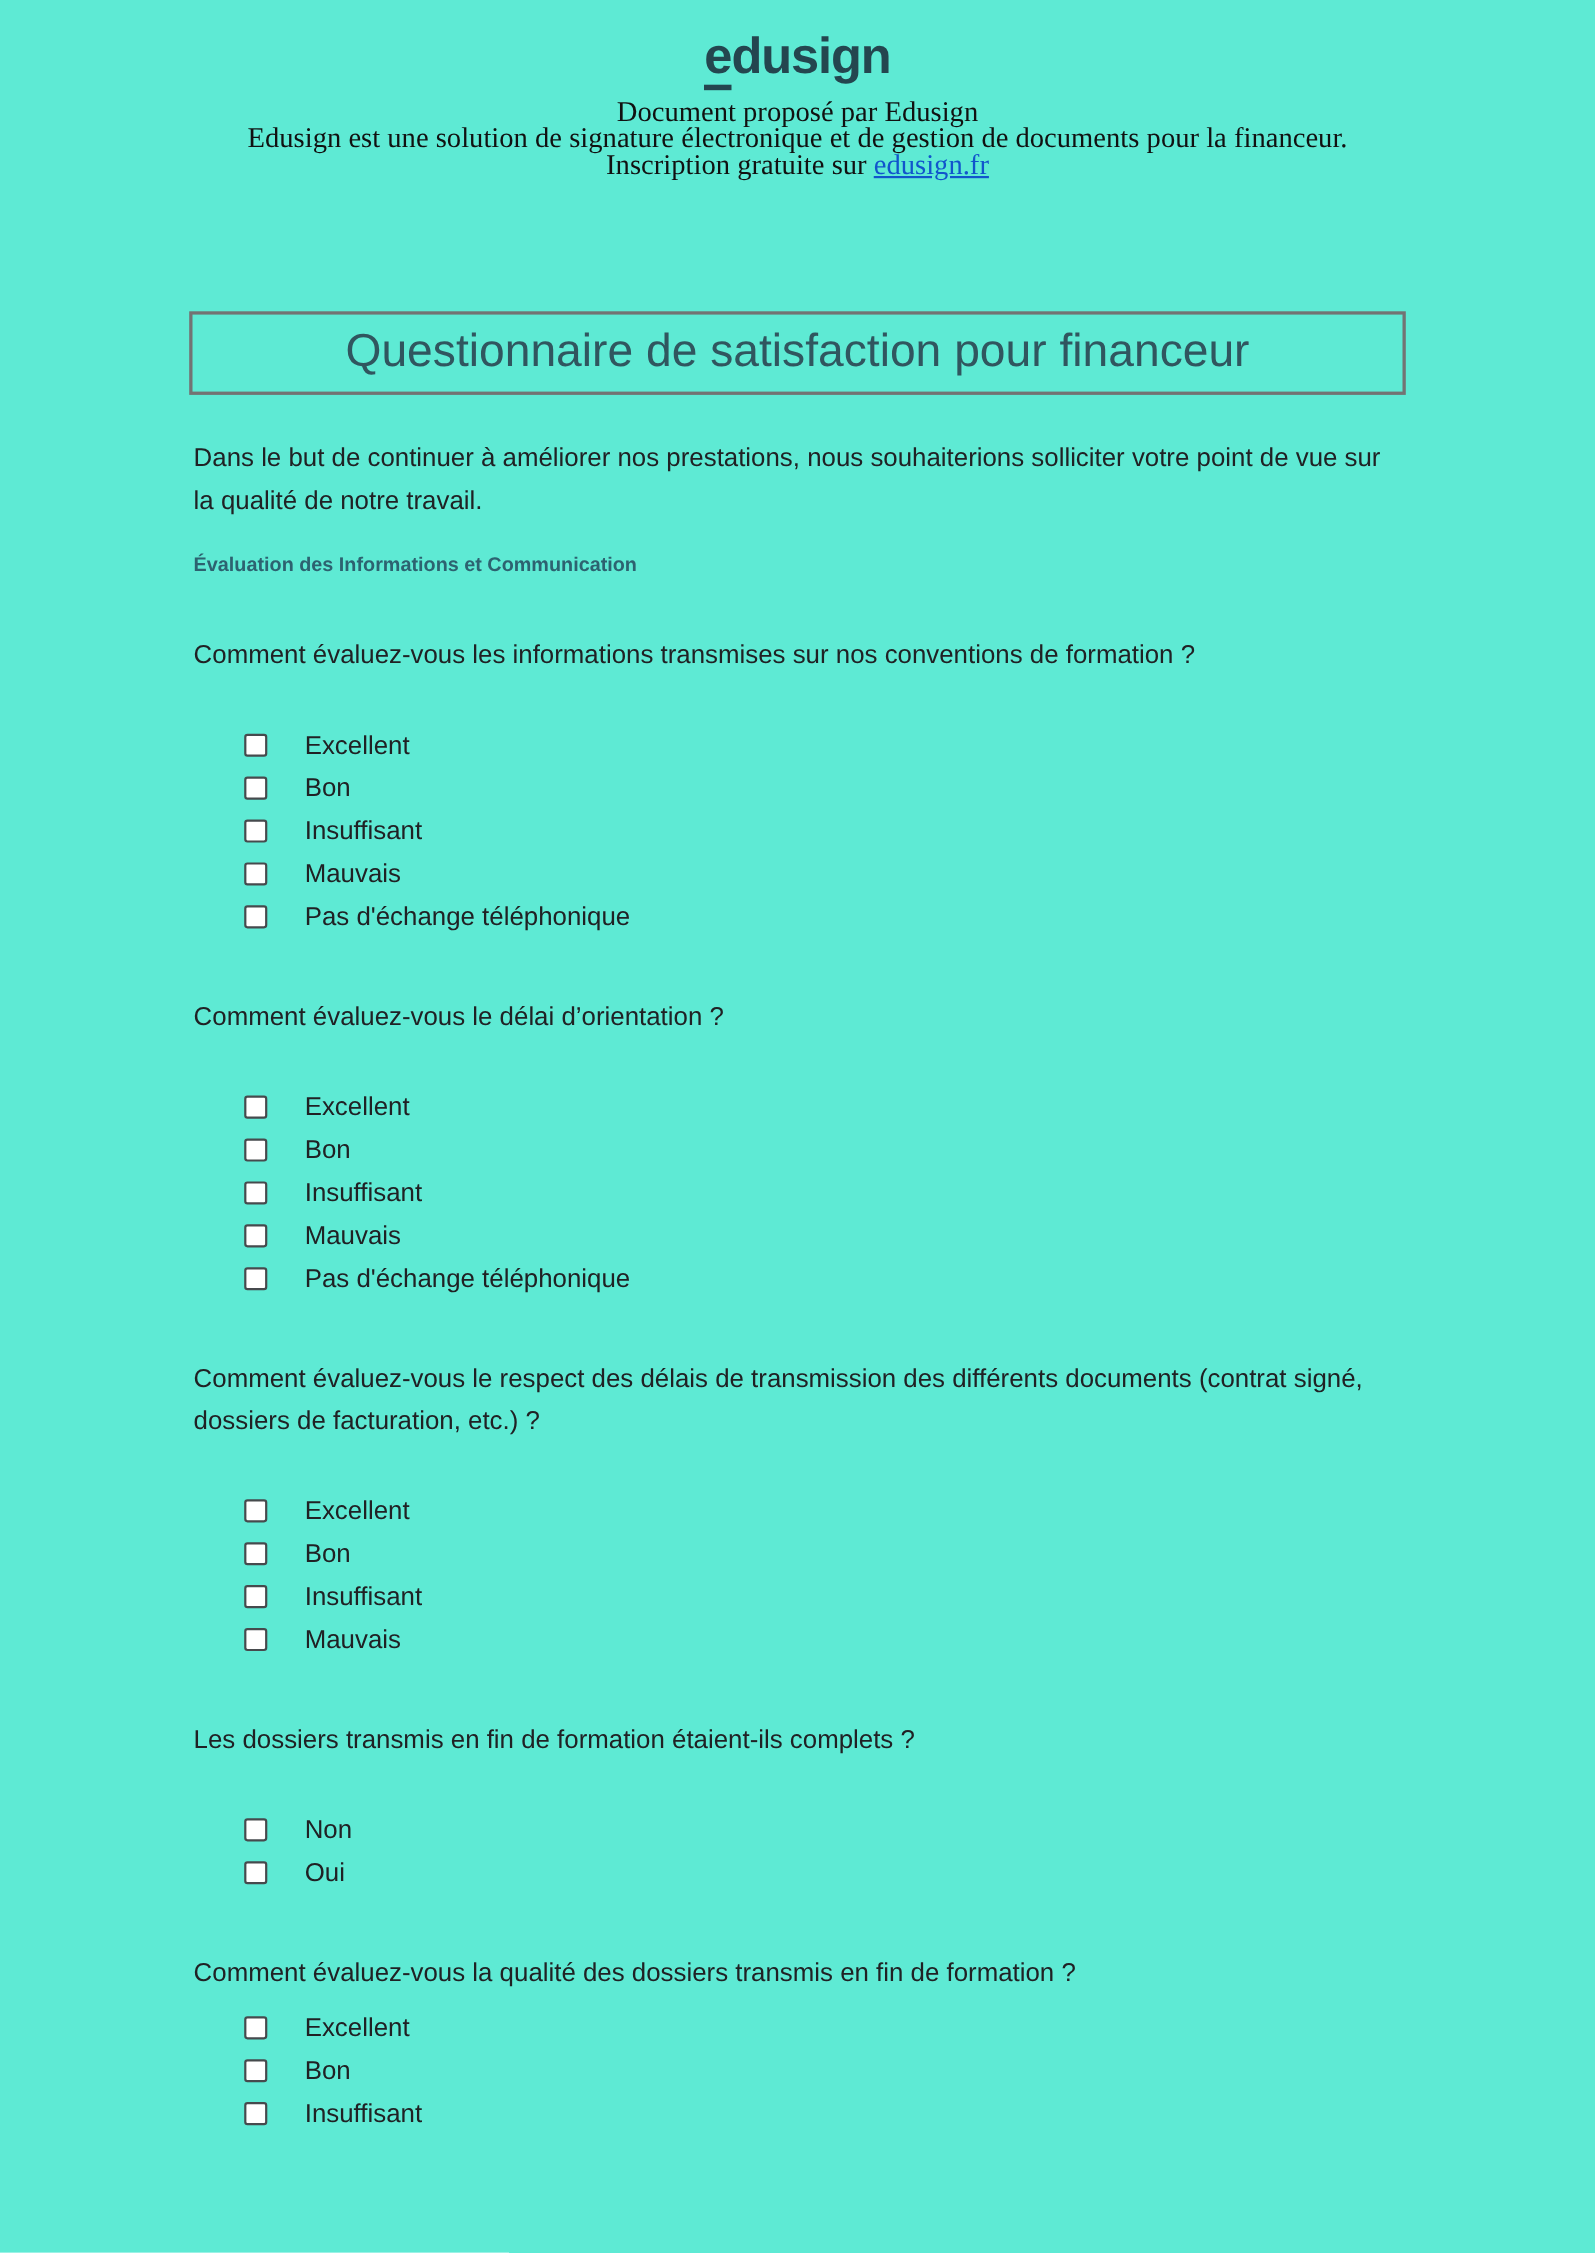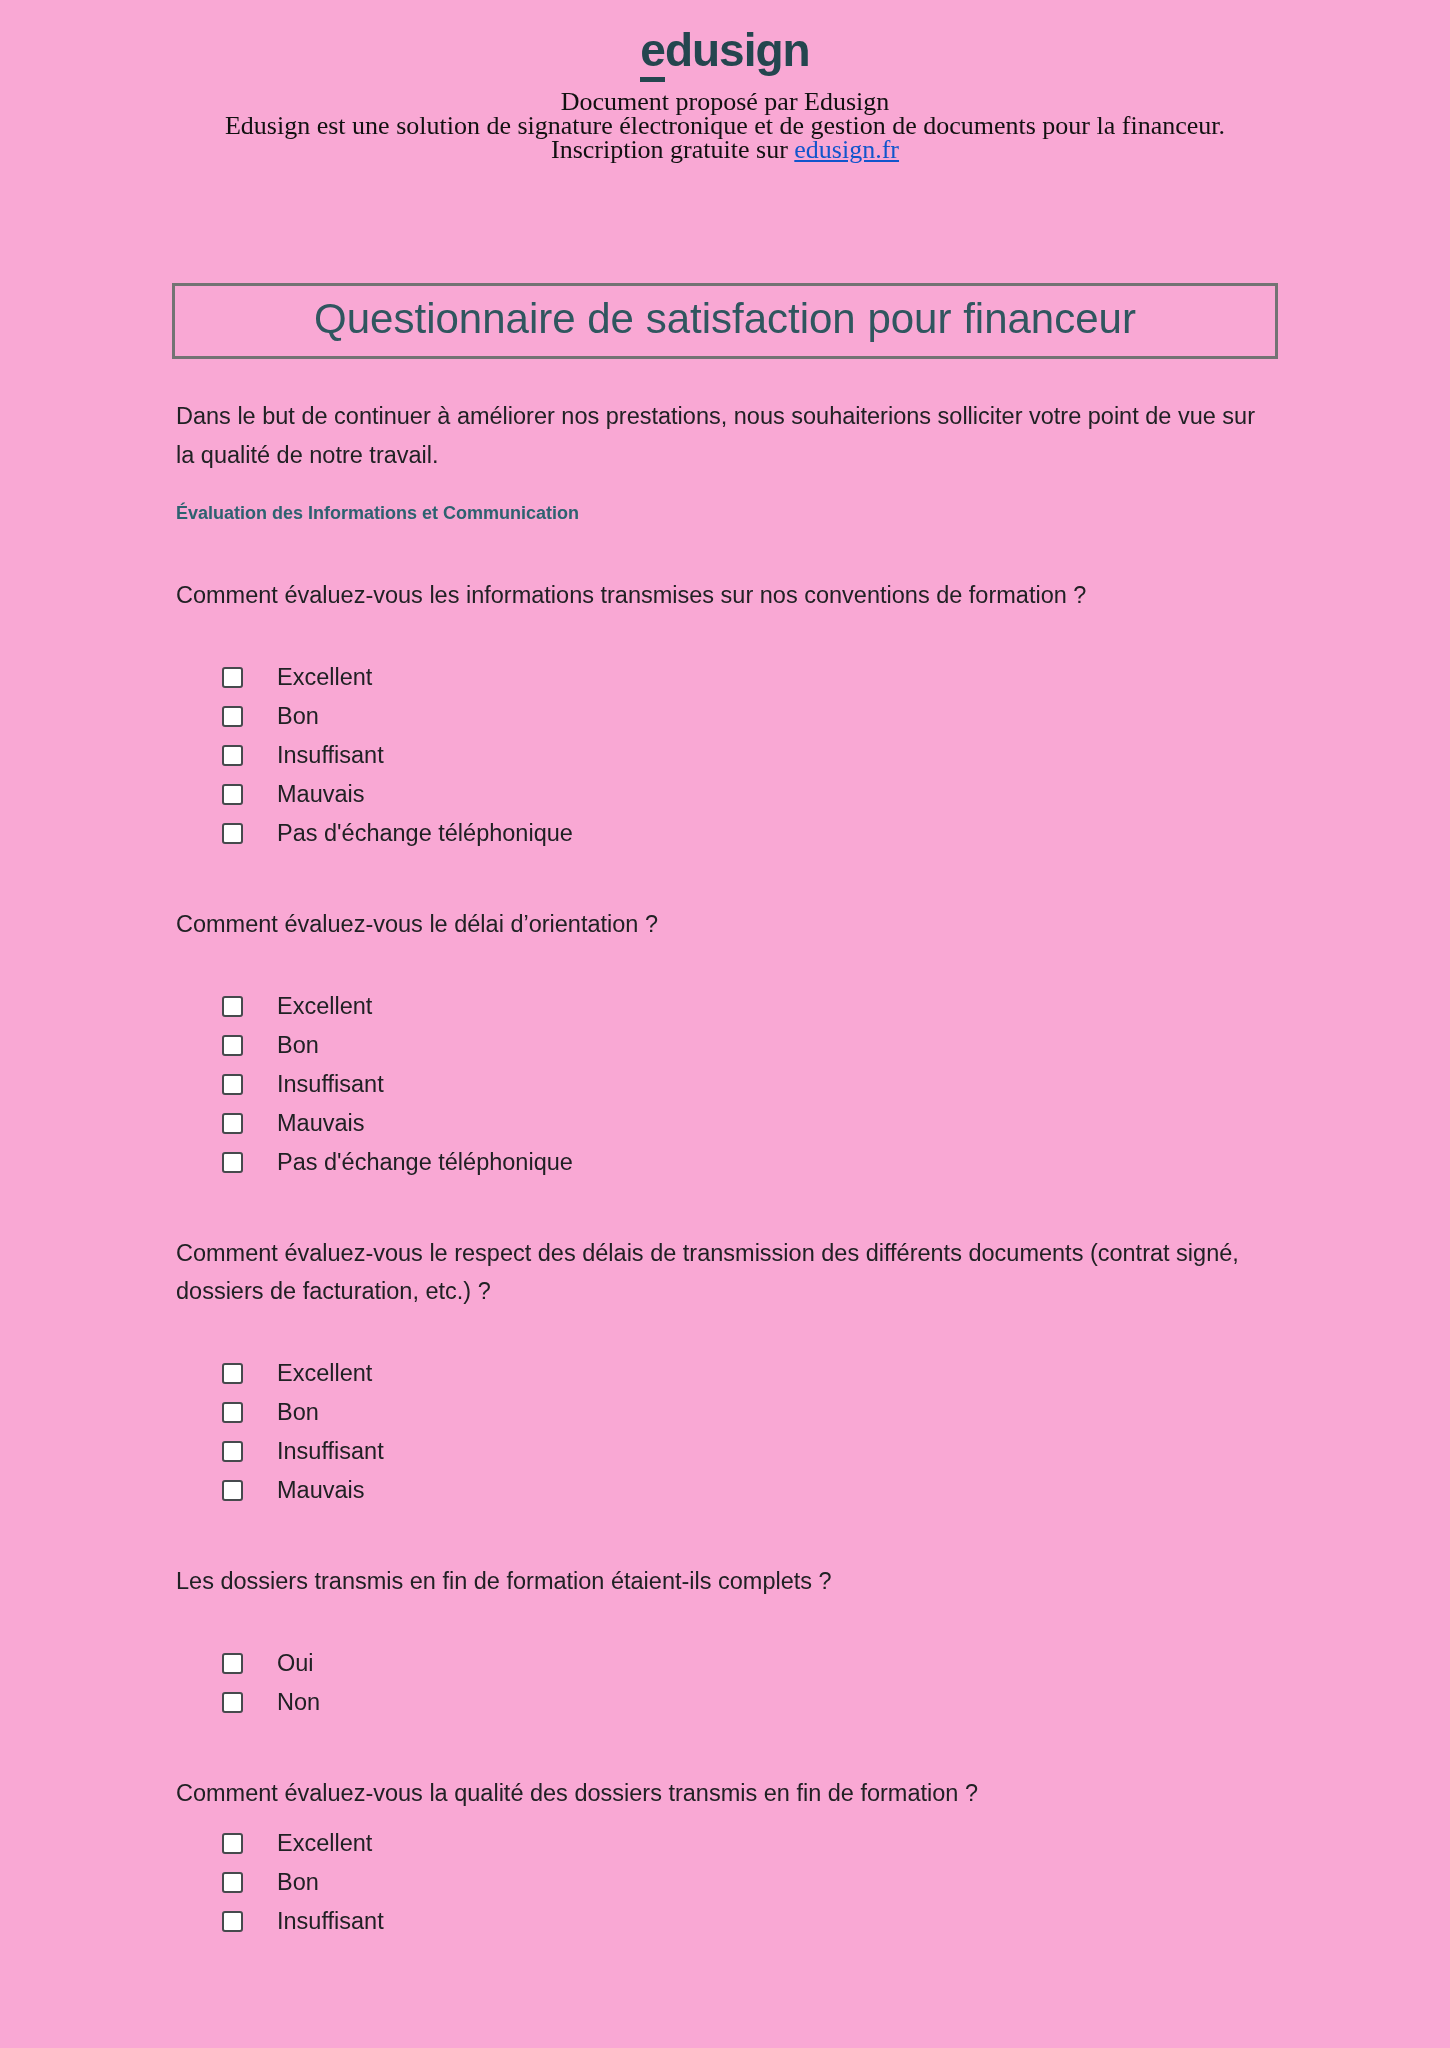--- a/index.html
+++ b/index.html
@@ -1,21 +1,21 @@
 <!DOCTYPE html>
 <html><head>
 <meta charset="utf-8">
 <style>
   html, body { margin: 0; padding: 0; background: #ffffff; }
   .page {
     position: relative;
     width: 1450px;
     height: 2048px;
     margin: 0 auto;
-    background: #f9a8d4;
+    background: #5eead4;
     font-family: "Liberation Sans", sans-serif;
     color: #202124;
     overflow: hidden;
     box-sizing: border-box;
   }
 
   
   .logo {
     padding-top: 26px;
     text-align: center;
@@ -205,25 +205,25 @@
               <span class="checkbox"></span>
               <span class="option-label">Mauvais</span>
             </div>
           </div>
         </div>
         <div class="question">
           <div class="question-text">Les dossiers transmis en fin de formation étaient-ils complets ?</div>
           <div class="options">
             <div class="option-row">
               <span class="checkbox"></span>
+              <span class="option-label">Non</span>
+            </div>
+            <div class="option-row">
+              <span class="checkbox"></span>
               <span class="option-label">Oui</span>
-            </div>
-            <div class="option-row">
-              <span class="checkbox"></span>
-              <span class="option-label">Non</span>
             </div>
           </div>
         </div>
         <div class="question">
           <div class="question-text">Comment évaluez-vous la qualité des dossiers transmis en fin de formation ?</div>
           <div class="options compact">
             <div class="option-row">
               <span class="checkbox"></span>
               <span class="option-label">Excellent</span>
             </div>

